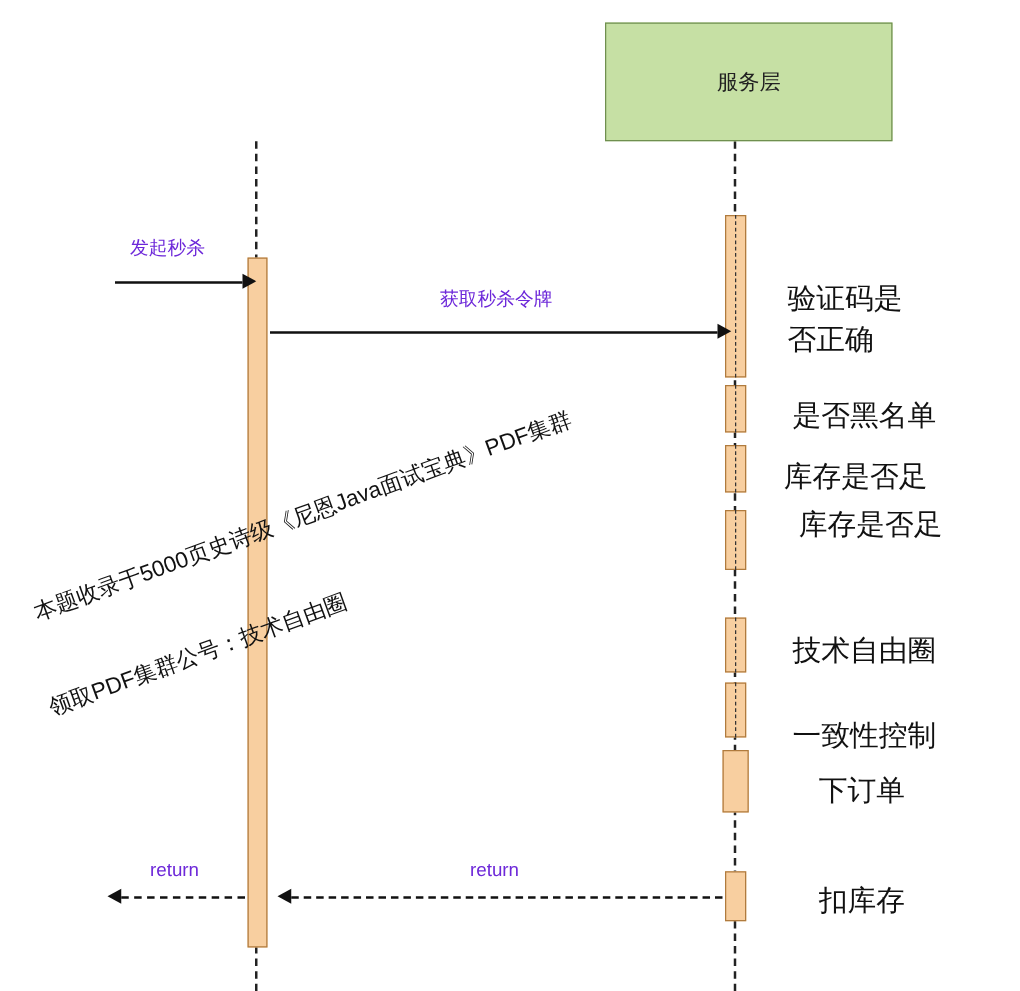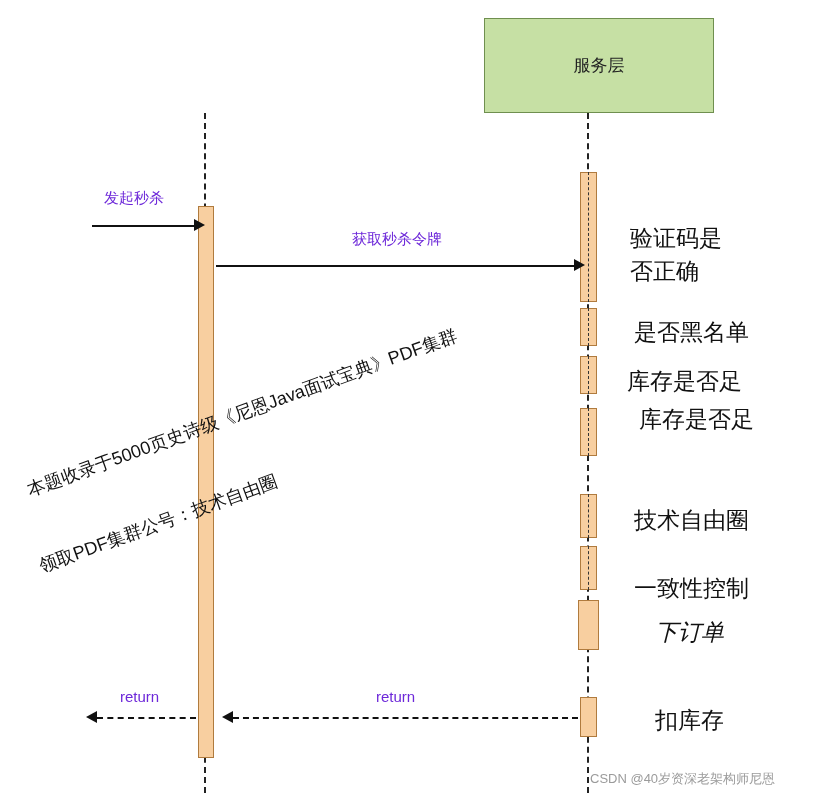--- a/index.html
+++ b/index.html
@@ -150,21 +150,20 @@
   <div class="msg-label" style="left:120px; top:688px;">return</div>
 
   <div class="step-label two-line" style="left:630px; top:222px; width:110px; text-align:left;">
     <span>验证码是<br>否正确</span>
   </div>
   <div class="step-label" style="left:634px; top:317px;text-align:center;">是否黑名单</div>
   <div class="step-label" style="left:627px; top:366px;">库存是否足</div>
   <div class="step-label" style="left:639px; top:404px;">库存是否足</div>
   <div class="step-label" style="left:634px; top:505px;">技术自由圈</div>
   <div class="step-label" style="left:634px; top:573px;">一致性控制</div>
-  <div class="step-label" style="left:655px; top:617px;font-style:italic;">下订单</div>
+  <div class="step-label" style="left:655px; top:617px;">下订单</div>
   <div class="step-label" style="left:655px; top:705px;">扣库存</div>
 
   <div class="watermark-text" style="left:32px; top:478px; transform: rotate(-20deg);">本题收录于5000页史诗级《尼恩Java面试宝典》PDF集群</div>
   <div class="watermark-text" style="left:44px; top:554px; transform: rotate(-20deg);">领取PDF集群公号：技术自由圈</div>
 
-  <div class="footer-credit" style="left:590px; top:770px;">CSDN @40岁资深老架构师尼恩</div>
 
 </div>
 
 </body></html>

